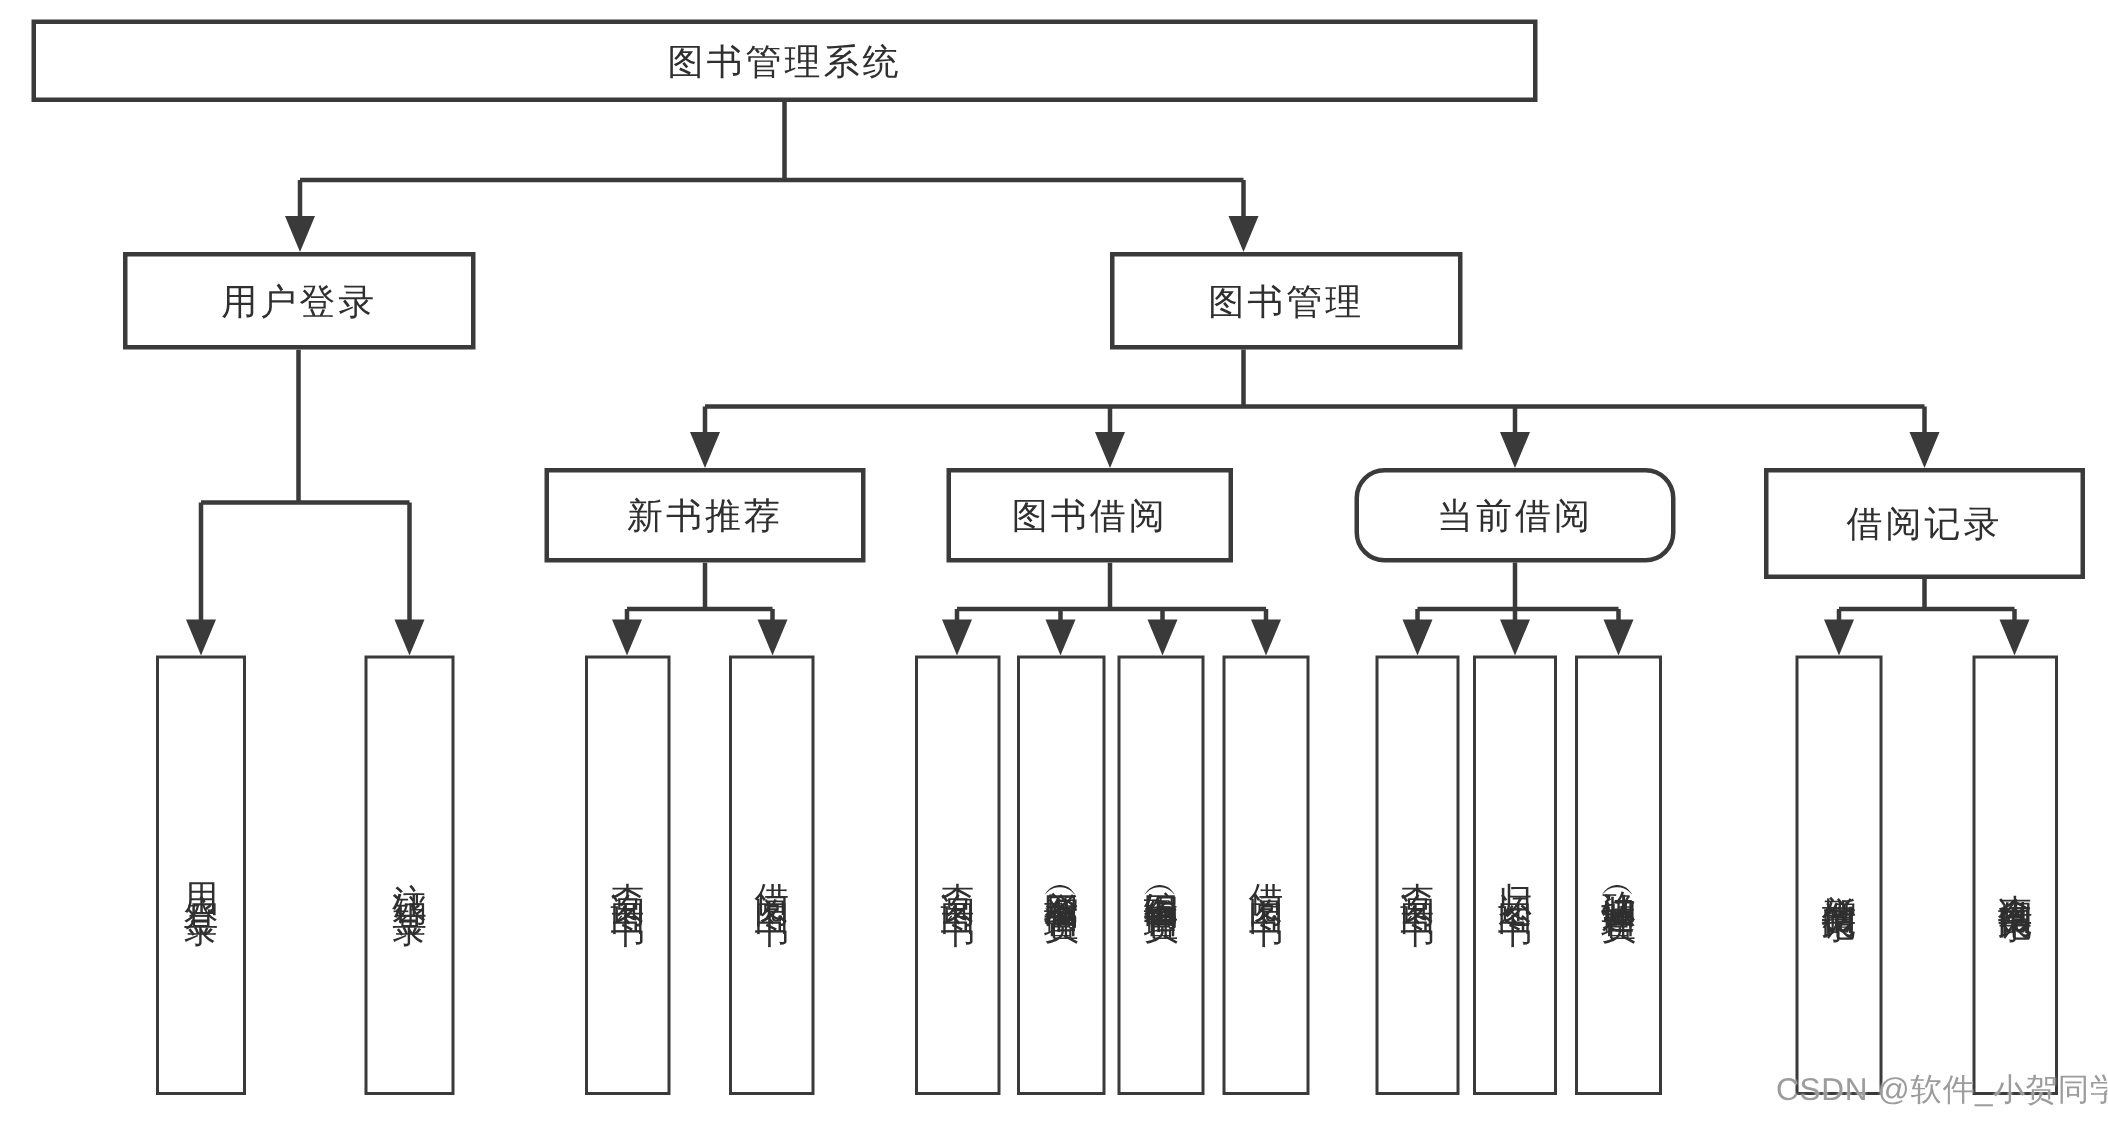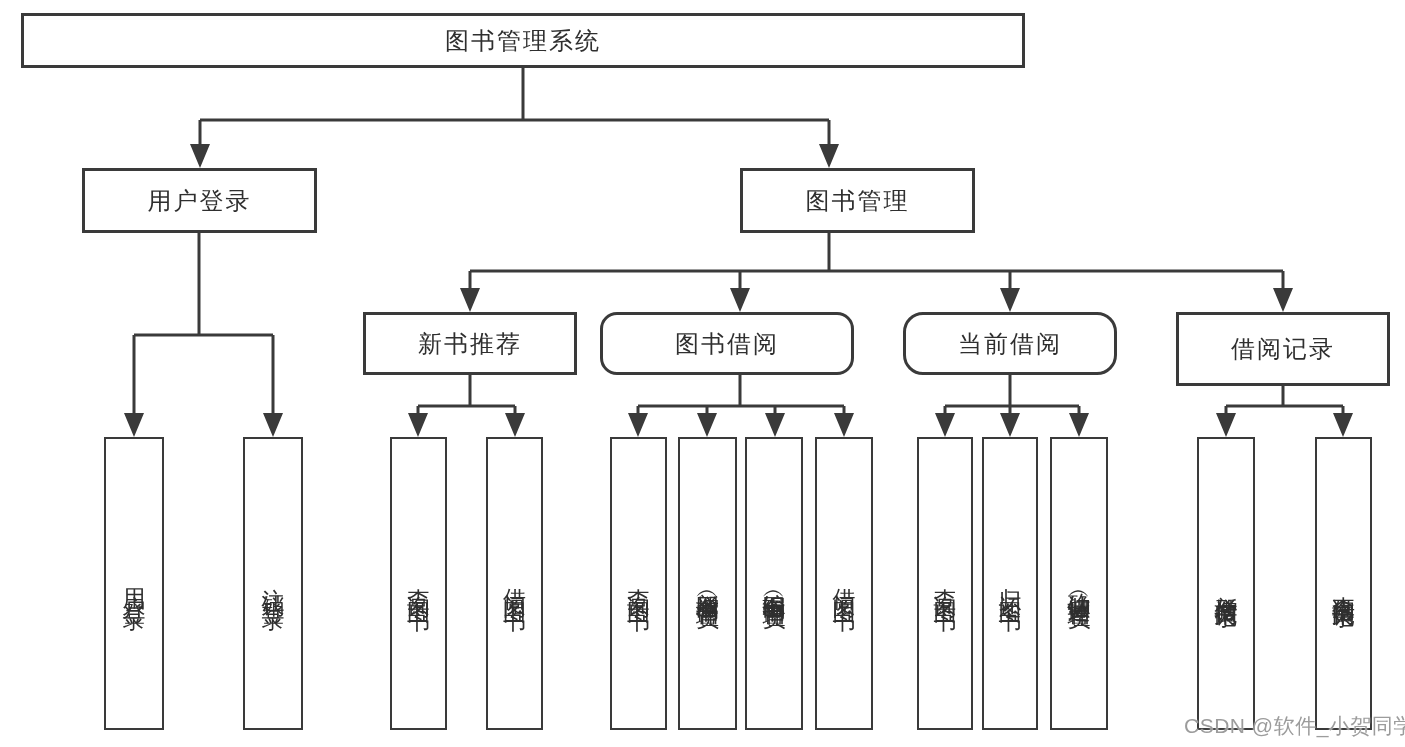--- a/index.html
+++ b/index.html
@@ -112,21 +112,21 @@
       M1333 413 L1353 413 L1343 437 Z
     "></path>
   </svg>
 
   <div class="box" style="left:21px; top:13px; width:1004px; height:55px;">图书管理系统</div>
 
   <div class="box" style="left:82px; top:168px; width:235px; height:65px;">用户登录</div>
   <div class="box" style="left:740px; top:168px; width:235px; height:65px;">图书管理</div>
 
   <div class="box" style="left:363px; top:312px; width:214px; height:63px;">新书推荐</div>
-  <div class="box" style="left:600px; top:312px; width:254px; height:63px;border-radius:17px;">图书借阅</div>
+  <div class="box" style="left:631px; top:312px; width:191px; height:63px;">图书借阅</div>
   <div class="box" style="left:903px; top:312px; width:214px; height:63px;border-radius:20px;">当前借阅</div>
   <div class="box" style="left:1176px; top:312px; width:214px; height:74px;">借阅记录</div>
 
   <div class="box leaf" style="left:104px; top:437px; width:60px; height:293px;">用户登录</div>
   <div class="box leaf" style="left:243px; top:437px; width:60px; height:293px;">注销登录</div>
 
   <div class="box leaf" style="left:390px; top:437px; width:57px; height:293px;">查询图书</div>
   <div class="box leaf" style="left:486px; top:437px; width:57px; height:293px;">借阅图书</div>
 
   <div class="box leaf" style="left:610px; top:437px; width:57px; height:293px;">查询图书</div>

